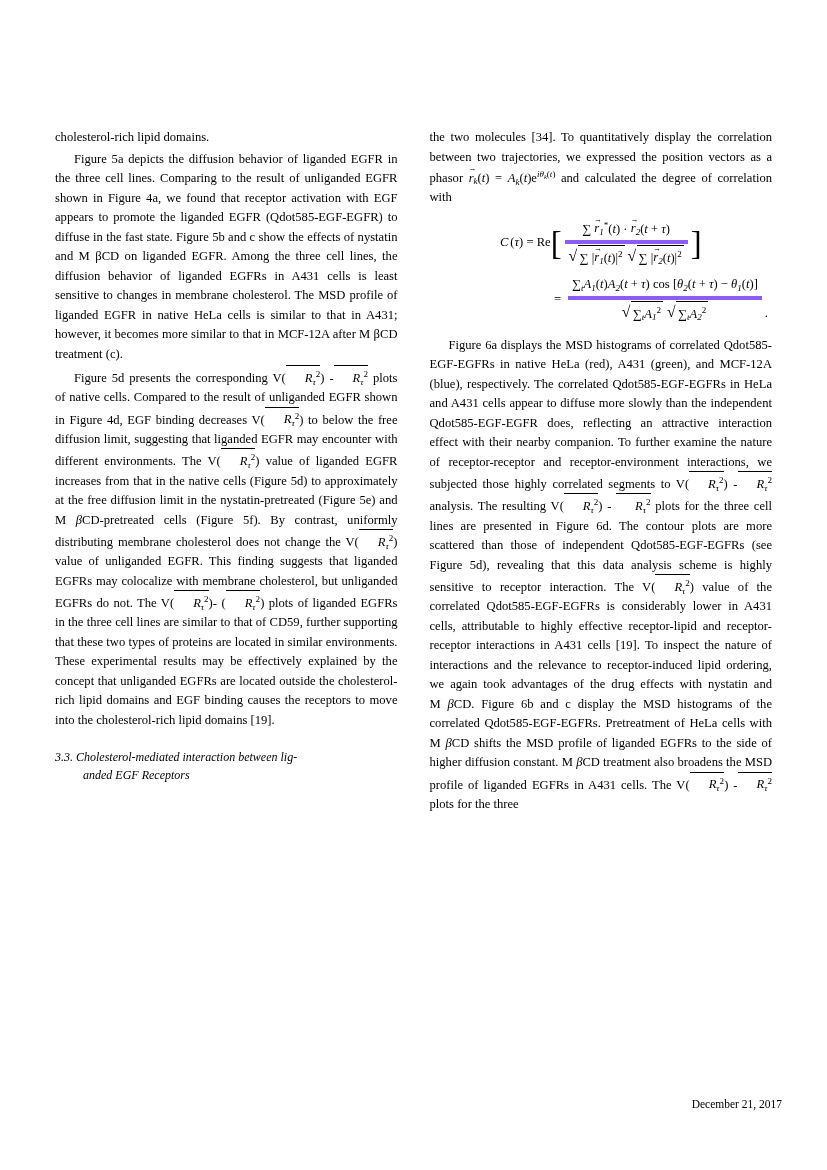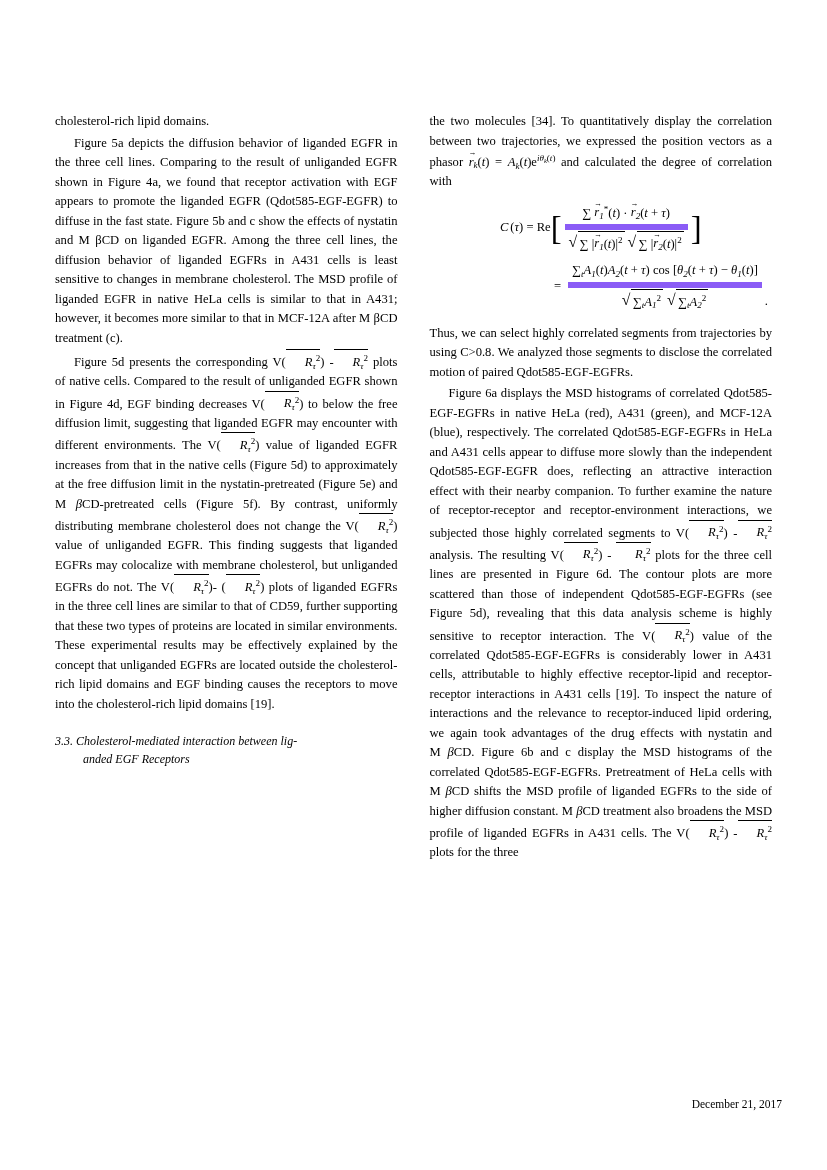--- a/index.html
+++ b/index.html
@@ -20,20 +20,21 @@
     left: 0; top: 0;
     width: 827px;
     height: 1170px;
     box-sizing: border-box;
     padding: 112px 55px 40px 55px;
   }
   .columns {
     display: flex;
     gap: 32px;
     align-items: flex-start;
+    margin-top: 16px;
   }
   .col {
     width: 349px;
     font-size: 12.6px;
     line-height: 1.55;
     text-align: justify;
     text-justify: inter-word;
     hyphens: auto;
   }
   p {
@@ -97,21 +98,21 @@
     border-top: 1px solid #000;
   }
   .frac {
     display: inline-block;
     vertical-align: middle;
     text-align: center;
     margin: 0 3px;
   }
   .frac .num-part {
     display: block;
-    border-bottom: 6px solid #8b5cf6;
+    border-bottom: 4px solid #8b5cf6;
     padding: 0 4px 1px 4px;
   }
   .frac .den-part {
     display: block;
     padding: 1px 4px 0 4px;
   }
   .sqrt {
     display: inline-block;
     position: relative;
     padding-left: 9px;
@@ -187,21 +188,20 @@
         <div style="display:flex; align-items:center; justify-content:flex-end; margin-top:7px; padding-right:4px;">
           <span class="up" style="margin-right:4px;">=</span>
           <span class="frac">
             <span class="num-part"><span class="smallsum">∑</span><span class="sub math">t</span><span class="math">A</span><span class="sub math">1</span>(<span class="math">t</span>)<span class="math">A</span><span class="sub math">2</span>(<span class="math">t</span> + <span class="math">τ</span>) <span class="up">cos</span> [<span class="math">θ</span><span class="sub math">2</span>(<span class="math">t</span> + <span class="math">τ</span>) − <span class="math">θ</span><span class="sub math">1</span>(<span class="math">t</span>)]</span>
             <span class="den-part"><span class="sqrt"><span class="rad"><span class="smallsum">∑</span><span class="sub math">t</span><span class="math">A</span><span class="sub math">1</span><span class="sup">2</span></span></span><span class="sqrt" style="margin-left:4px"><span class="rad"><span class="smallsum">∑</span><span class="sub math">t</span><span class="math">A</span><span class="sub math">2</span><span class="sup">2</span></span></span></span>
           </span>
           <span class="up" style="align-self:flex-end;">.</span>
         </div>
       </div>
 
-      <p>Thus, we can select highly correlated segments from trajectories by using C&gt;0.8. We analyzed those segments to disclose the correlated motion of paired Qdot585-EGF-EGFRs.</p>
 
       <p class="indent" style="margin-top:2px">
         <span>Figure 6a displays the MSD histograms of correlated Qdot585-EGF-EGFRs in native HeLa (red), A431 (green), and MCF-12A (blue), respectively. The correlated Qdot585-EGF-EGFRs in HeLa and A431 cells appear to diffuse more slowly than the independent Qdot585-EGF-EGFR does, reflecting an attractive interaction effect with their nearby companion. To further examine the nature of receptor-receptor and receptor-environment interactions, we subjected those highly correlated segments to</span>
         <span class="math up">V</span>(<span class="ovl"><span class="math">R<span class="sub">τ</span></span><span class="sup">2</span></span>) -<span class="ovl"><span class="math">R<span class="sub">τ</span></span><span class="sup">2</span></span> analysis. The resulting <span class="math up">V</span>(<span class="ovl"><span class="math">R<span class="sub">τ</span></span><span class="sup">2</span></span>) - <span class="ovl"><span class="math">R<span class="sub">τ</span></span><span class="sup">2</span></span> plots for the three cell lines are presented in Figure 6d. The contour plots are more scattered than those of independent Qdot585-EGF-EGFRs (see Figure 5d), revealing that this data analysis scheme is highly sensitive to receptor interaction. The <span class="math up">V</span>(<span class="ovl"><span class="math">R<span class="sub">τ</span></span><span class="sup">2</span></span>) value of the correlated Qdot585-EGF-EGFRs is considerably lower in A431 cells, attributable to highly effective receptor-lipid and receptor-receptor interactions in A431 cells [19]. To inspect the nature of interactions and the relevance to receptor-induced lipid ordering, we again took advantages of the drug effects with nystatin and M&nbsp;<span class="math">β</span>CD. Figure 6b and c display the MSD histograms of the correlated Qdot585-EGF-EGFRs. Pretreatment of HeLa cells with M&nbsp;<span class="math">β</span>CD shifts the MSD profile of liganded EGFRs to the side of higher diffusion constant. M&nbsp;<span class="math">β</span>CD treatment also broadens the MSD profile of liganded EGFRs in A431 cells. The <span class="math up">V</span>(<span class="ovl"><span class="math">R<span class="sub">τ</span></span><span class="sup">2</span></span>) -<span class="ovl"><span class="math">R<span class="sub">τ</span></span><span class="sup">2</span></span> plots for the three
       </p>
 
     </div>
   </div>
 
   <div class="footer">December 21, 2017</div>

